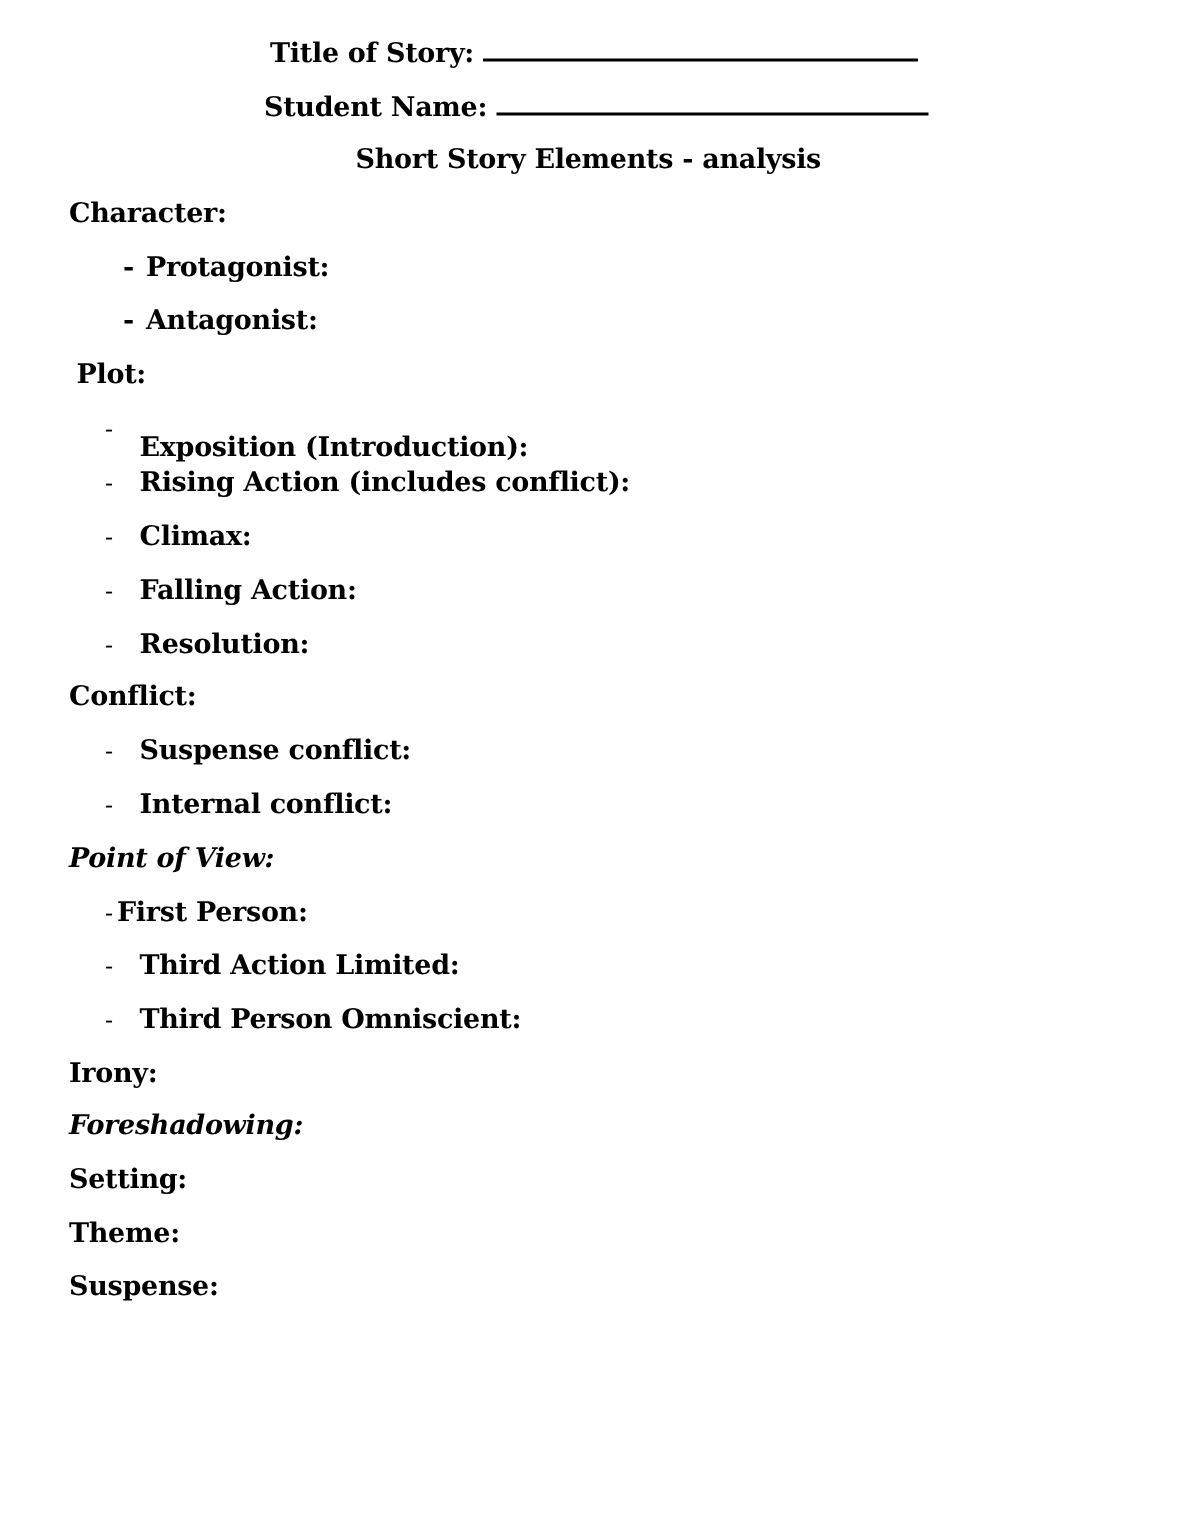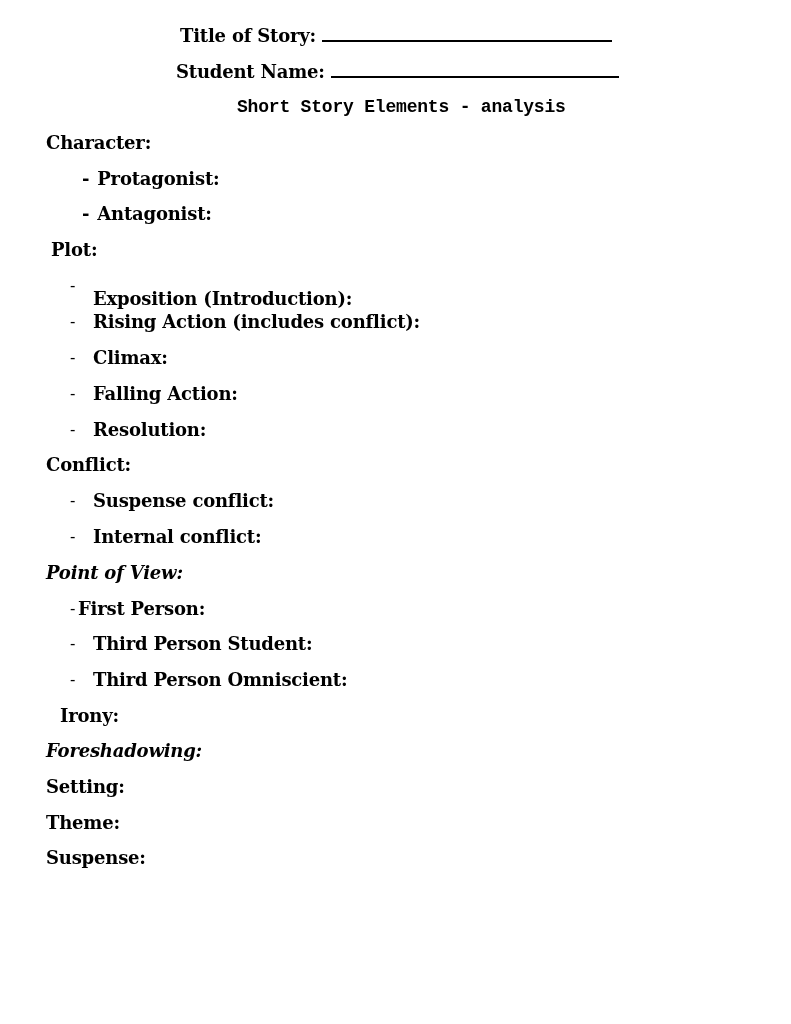--- a/index.html
+++ b/index.html
@@ -17,21 +17,21 @@
 <div>
 
   <div class="line" style="left:180px; top:25px;">
     <span>Title of Story:</span><span class="blank" style="width:290px;"></span>
   </div>
 
   <div class="line" style="left:176px; top:61px;">
     <span>Student Name:</span><span class="blank" style="width:288px;"></span>
   </div>
 
-  <div class="line" style="left:237px; top:96px;font-family:Liberation Mono, monospace;">Short Story Elements - analysis</div>
+  <div class="line" style="left:237px; top:96px;">Short Story Elements - analysis</div>
 
   <div class="line" style="left:46px; top:132px;">Character:</div>
   <div class="line" style="left:82px; top:168px;">
     <span class="bulletdash">-</span><span>Protagonist:</span>
   </div>
   <div class="line" style="left:82px; top:203px;">
     <span class="bulletdash">-</span><span>Antagonist:</span>
   </div>
 
   <div class="line" style="left:51px; top:239px;">Plot:</div>
@@ -58,24 +58,24 @@
 
   <span class="dash" style="left:70px; top:527px;">-</span>
   <div class="line" style="left:93px; top:526px;">Internal conflict:</div>
 
   <div class="line" style="left:46px; top:562px;font-style:italic;">Point of View:</div>
 
   <span class="dash" style="left:70px; top:599px;">-</span>
   <div class="line" style="left:78px; top:598px;">First Person:</div>
 
   <span class="dash" style="left:70px; top:634px;">-</span>
-  <div class="line" style="left:93px; top:633px;">Third Person Student:</div>
+  <div class="line" style="left:93px; top:633px;">Third Action Limited:</div>
 
   <span class="dash" style="left:70px; top:670px;">-</span>
   <div class="line" style="left:93px; top:669px;">Third Person Omniscient:</div>
 
-  <div class="line" style="left:60px; top:705px;">Irony:</div>
+  <div class="line" style="left:46px; top:705px;">Irony:</div>
   <div class="line" style="left:46px; top:740px;font-style:italic;">Foreshadowing:</div>
   <div class="line" style="left:46px; top:776px;">Setting:</div>
   <div class="line" style="left:46px; top:812px;">Theme:</div>
   <div class="line" style="left:46px; top:847px;">Suspense:</div>
 
 </div>
 
 </body></html>

